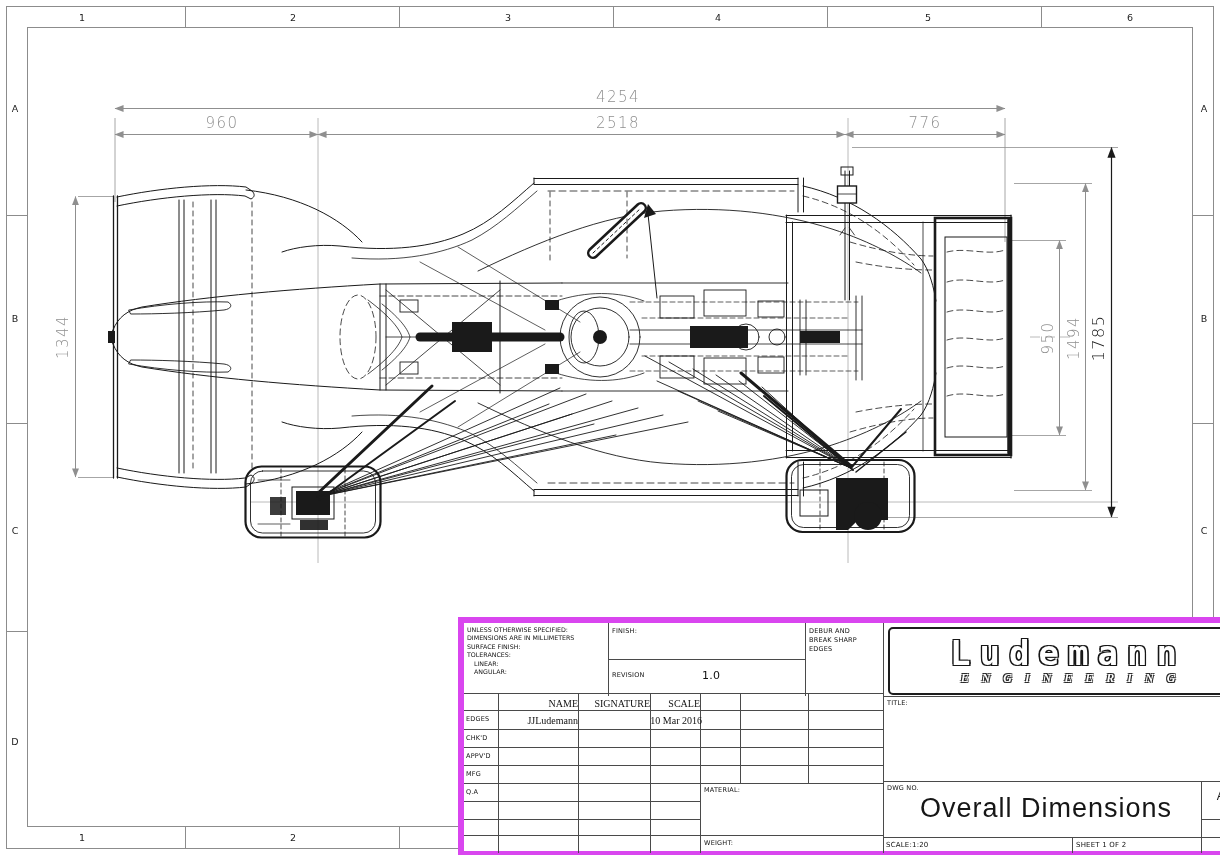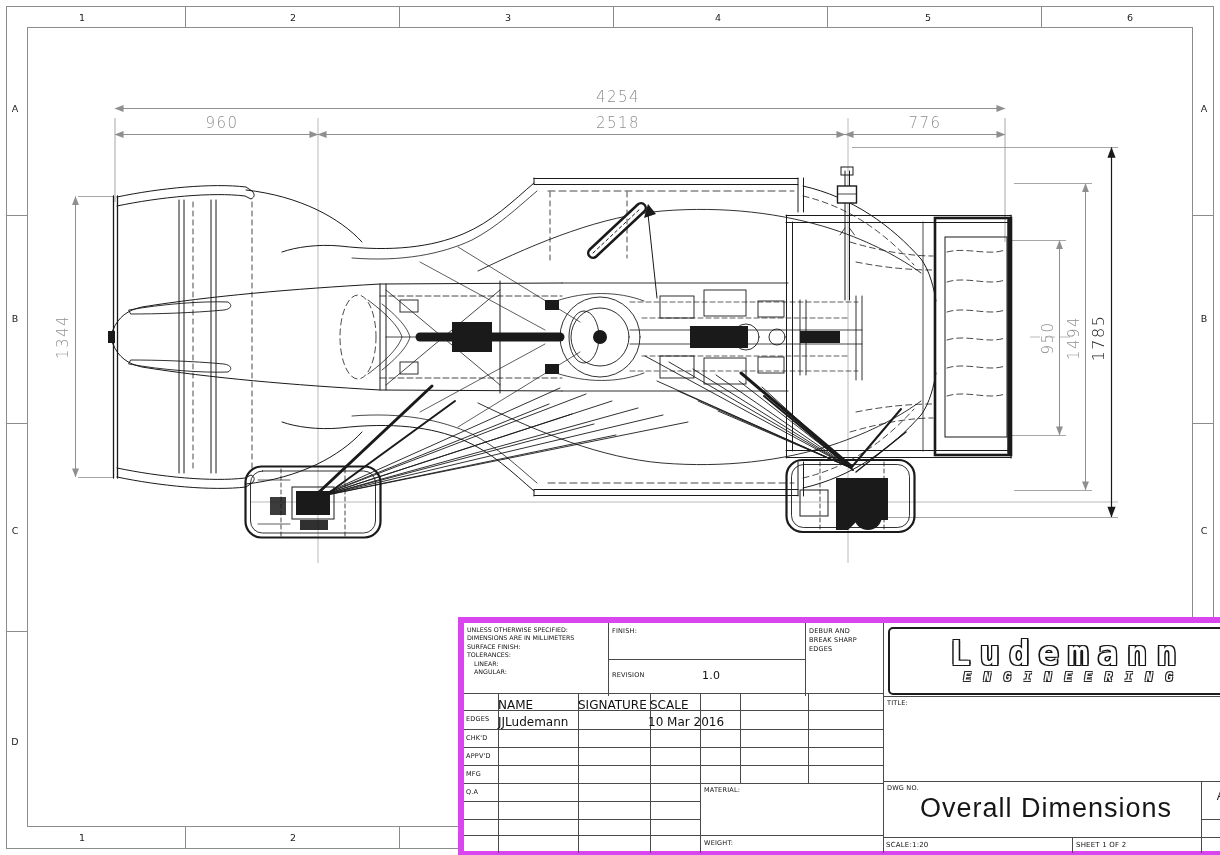--- a/index.html
+++ b/index.html
@@ -11,32 +11,32 @@
               letter-spacing:1.5px;text-anchor:middle;}
   svg text.dtb{font-family:"DejaVu Sans",sans-serif;font-weight:300;font-size:16px;fill:#1a1a1a;
               letter-spacing:1.5px;text-anchor:middle;}
   
   .tb{position:absolute;left:426px;top:617px;width:785px;height:240px;background:#fff;
       border:6px solid #d946ef;box-sizing:border-box;font-family:"DejaVu Sans",sans-serif;color:#111;margin-left:32px;}
   .tb .hl,.tb .vl{position:absolute;background:#4a4a4a;}
   .tb .hl{height:1px;}
   .tb .vl{width:1px;}
   .lbl{position:absolute;font-size:6.5px;letter-spacing:.2px;white-space:nowrap;color:#111;}
-  .cellc{position:absolute;font-size:12px;text-align:left;white-space:nowrap;}
+  .cellc{position:absolute;font-size:10px;text-align:right;white-space:nowrap;font-family:Liberation Serif, serif;}
   .notes{position:absolute;left:3px;top:3px;font-size:6.3px;line-height:8.4px;white-space:nowrap;}
   .notes .ind{padding-left:7px;}
   .big{position:absolute;text-align:center;font-family:"Liberation Sans","DejaVu Sans",sans-serif;
        font-weight:300;color:#161616;letter-spacing:1px;}
   .logo{position:absolute;left:424px;top:4px;width:356px;height:64px;border:2px solid #1d1d1d;
         border-radius:5px;display:flex;flex-direction:column;align-items:center;justify-content:center;
         overflow:hidden;}
   .logo-main{font-family:"DejaVu Sans Mono",monospace;font-weight:bold;font-size:34px;line-height:32px;
         letter-spacing:9px;color:#fff;
         text-shadow:-1.4px -1.4px 0 #161616,1.4px -1.4px 0 #161616,-1.4px 1.4px 0 #161616,1.4px 1.4px 0 #161616;}
-  .logo-sub{font-family:Liberation Mono, monospace;font-style:italic;font-weight:bold;font-size:12px;
+  .logo-sub{font-family:Liberation Serif, serif;font-style:italic;font-weight:bold;font-size:12px;
         letter-spacing:13px;margin-top:2px;color:#fff;text-indent:13px;
         text-shadow:-1px -1px 0 #2a2a2a,1px -1px 0 #2a2a2a,-1px 1px 0 #2a2a2a,1px 1px 0 #2a2a2a;}
 </style>
 </head>
 <body>
 
 <div class="page">
 
 <svg width="1220" height="855" viewBox="0 0 1220 855">
   <defs>

